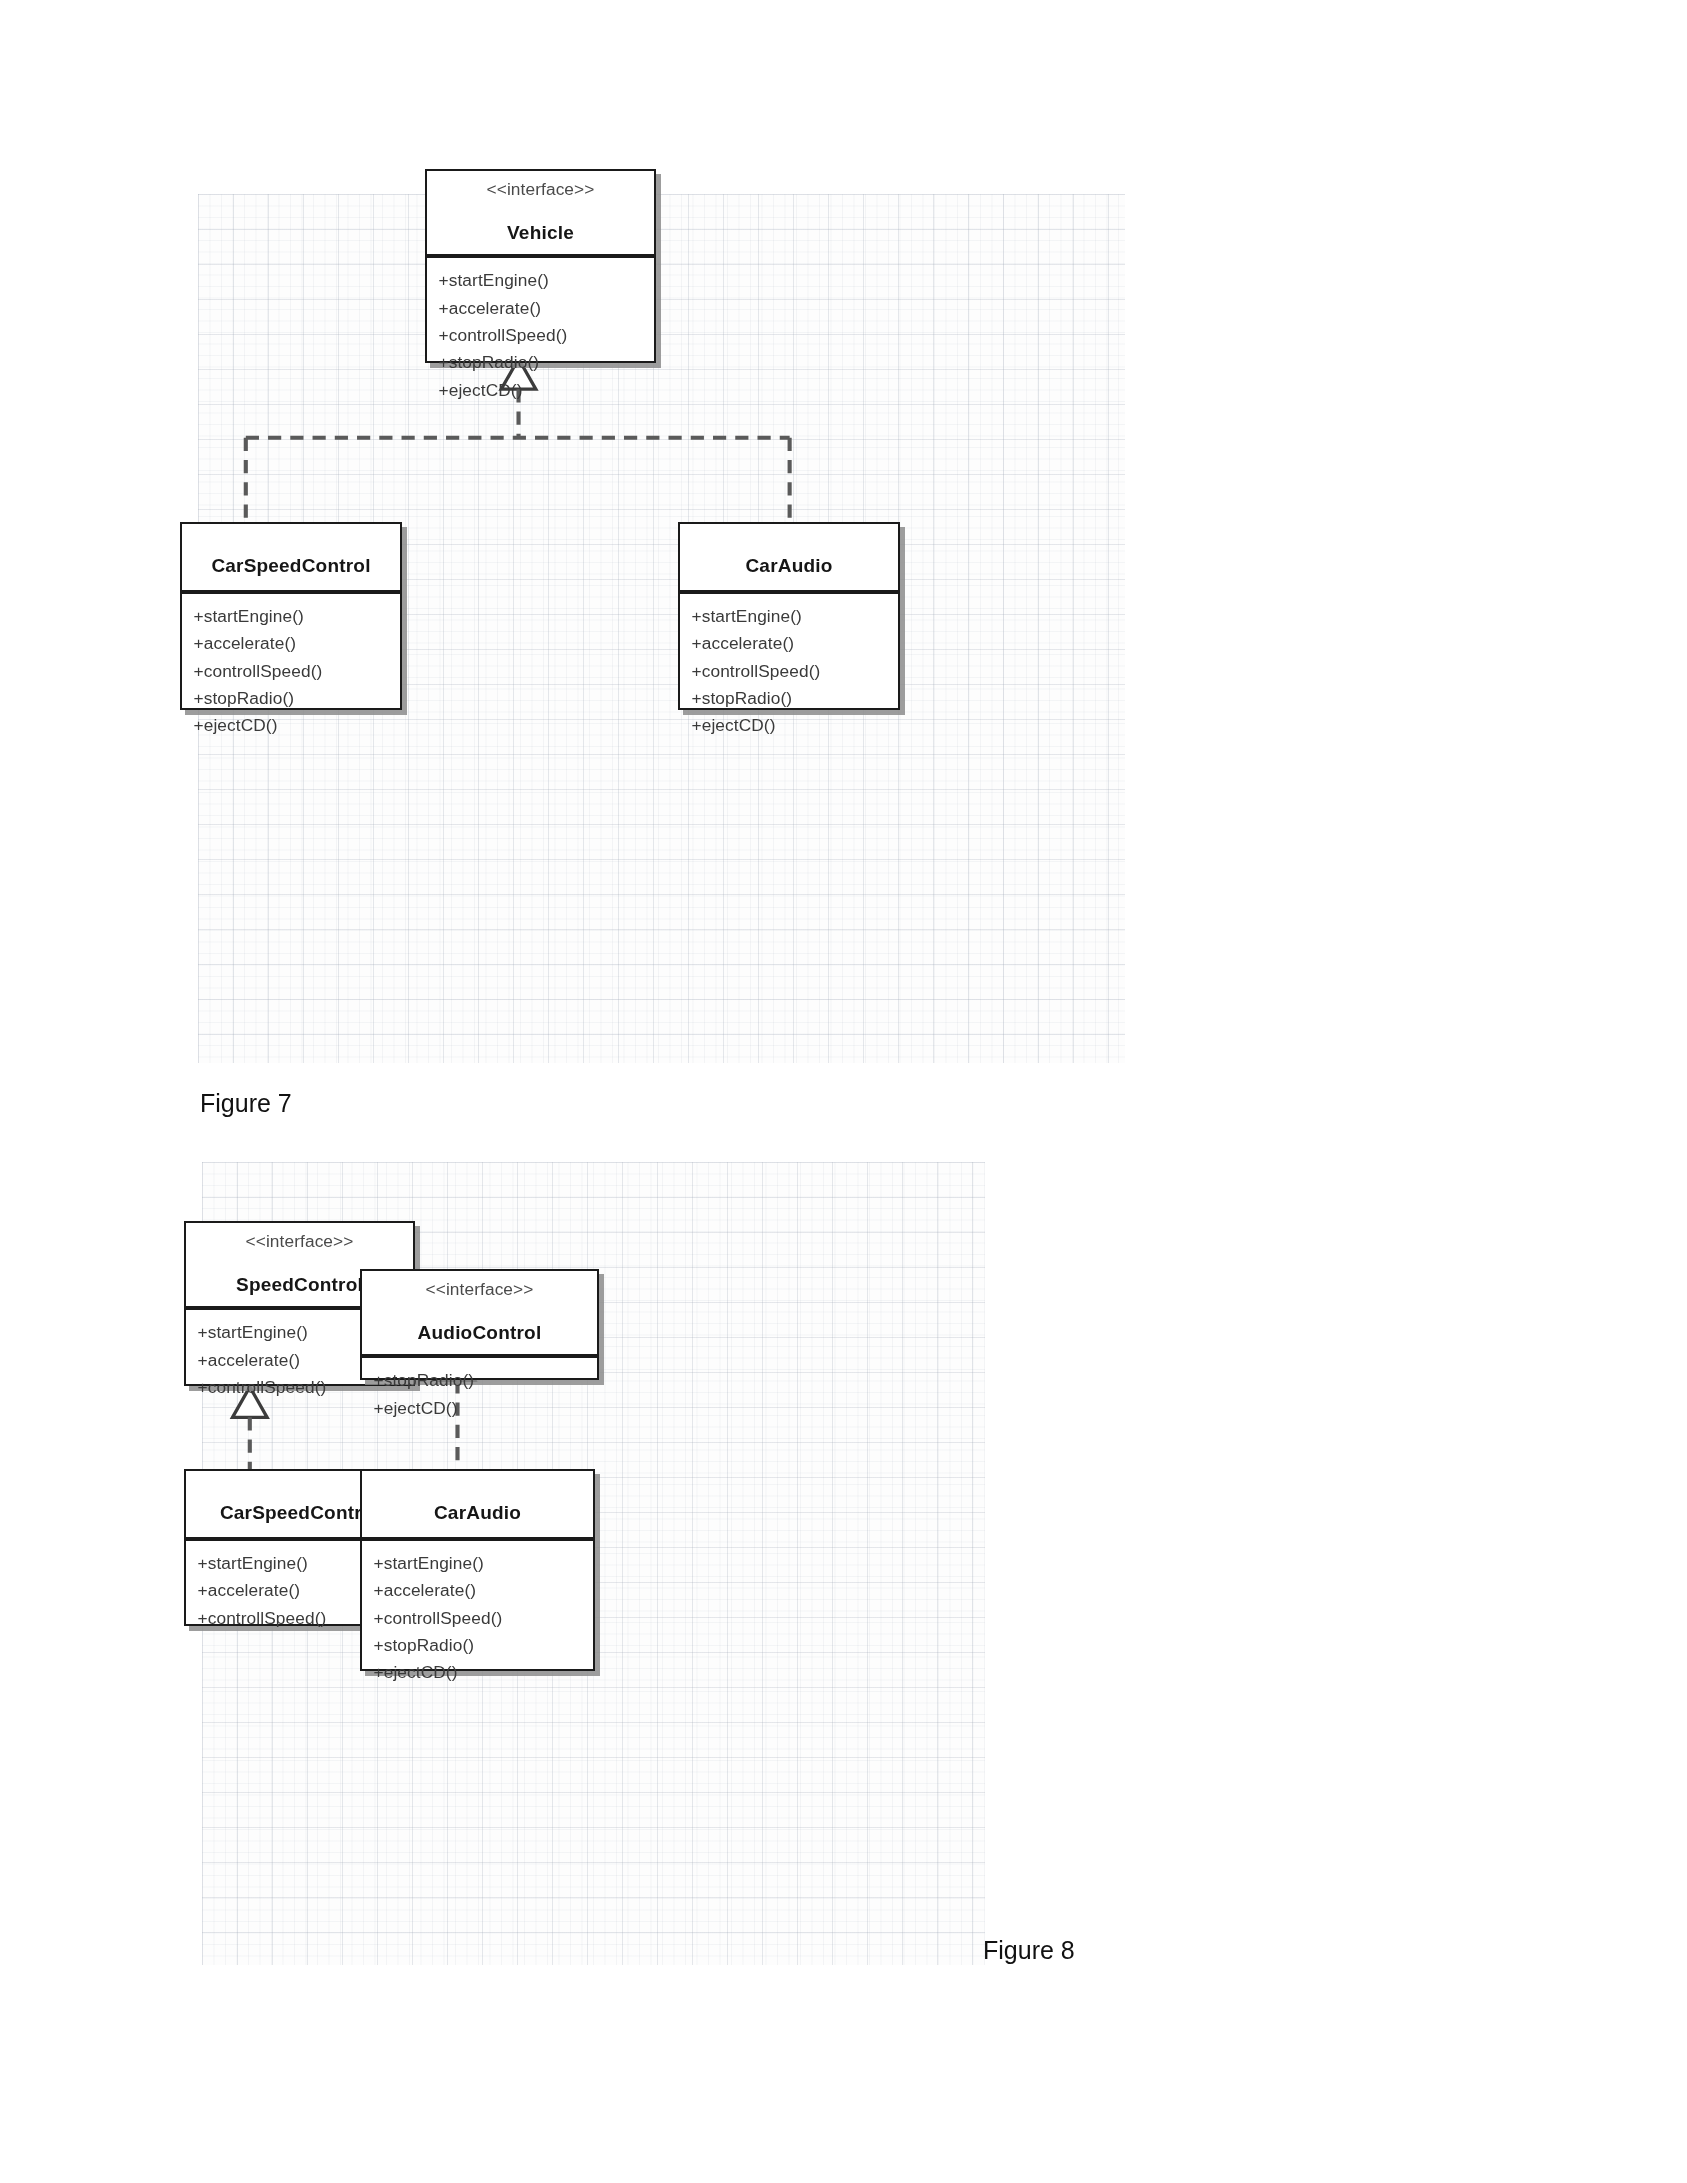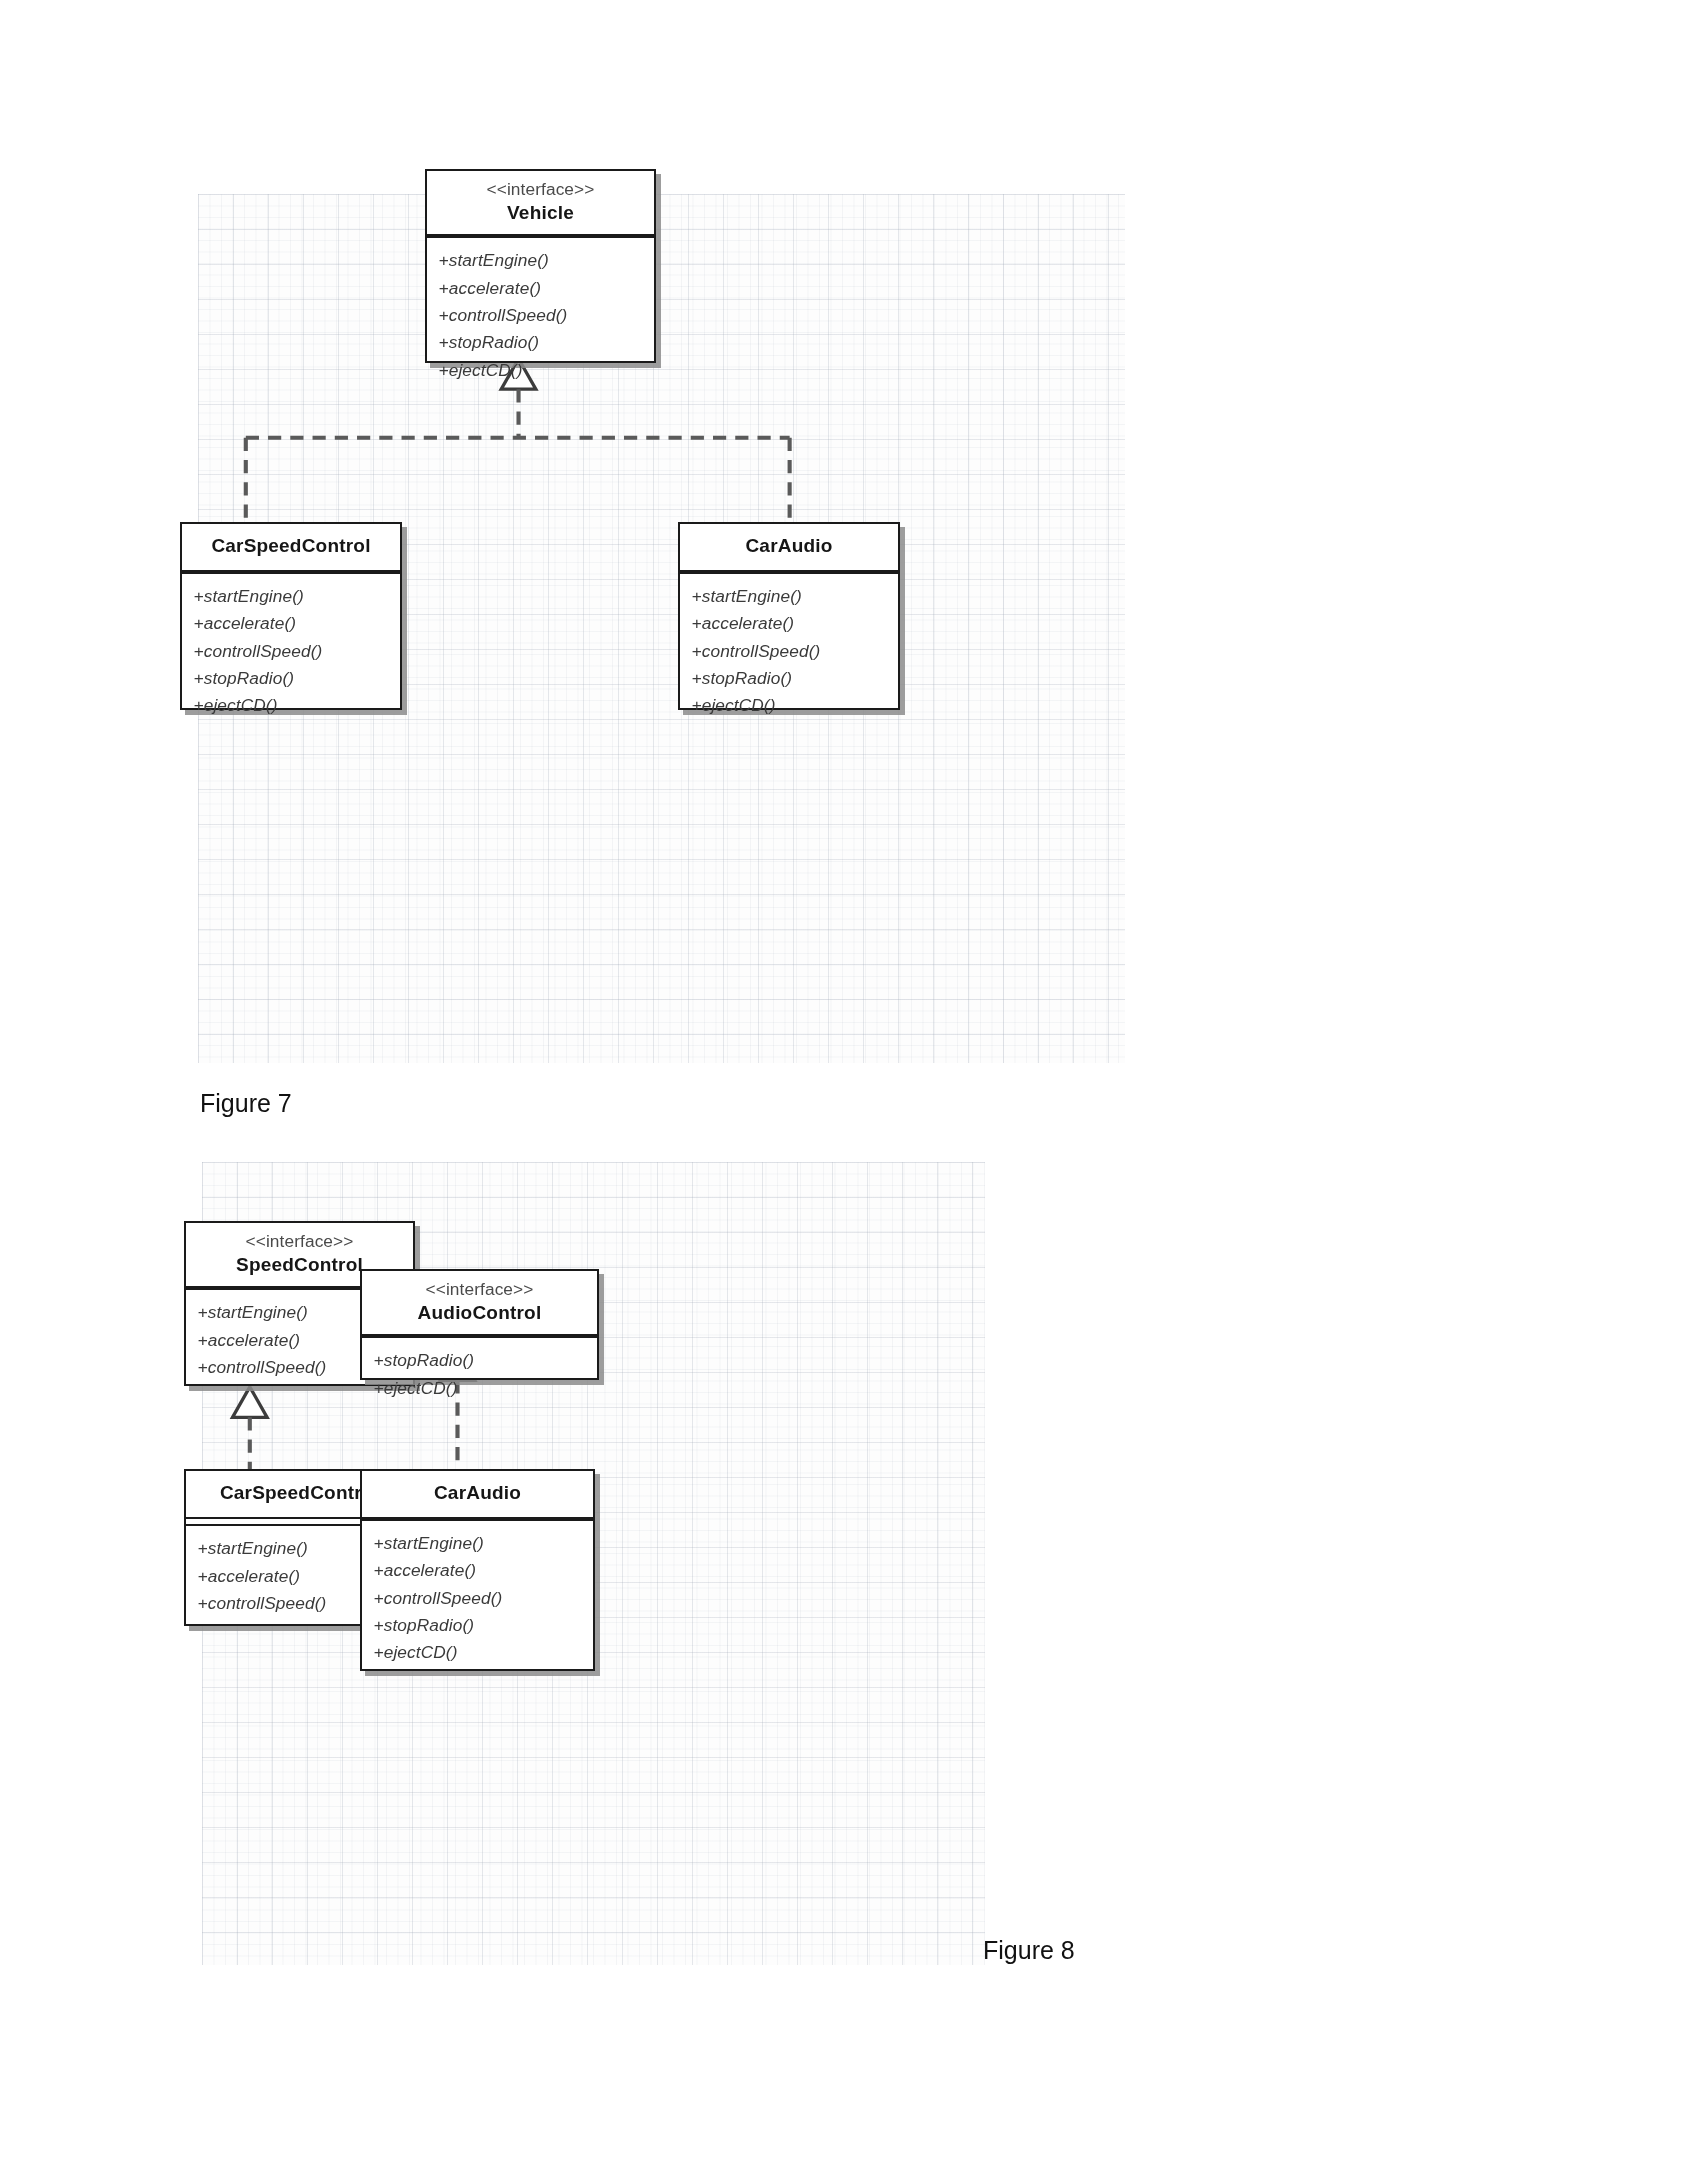--- a/index.html
+++ b/index.html
@@ -59,41 +59,41 @@
     color: #4a4a4a;
     letter-spacing: 0.1px;
   }
   .classname {
     display: block;
     font-size: 19px;
     font-weight: bold;
     line-height: 1.3;
     color: #161616;
     letter-spacing: 0.2px;
+    margin-top: 20px;
   }
   .classname.plain-title {
     padding: 1.6px 0 2.5px 0;
   }
   .uml-attrs {
     border-bottom: 2.5px solid #1a1a1a;
     box-sizing: border-box;
   }
   .uml-methods {
     flex: 1 1 auto;
     padding: 9px 0 6.6px 11.5px;
     box-sizing: border-box;
   }
   .method {
     display: block;
     font-size: 17.3px;
     line-height: 1.58;
     color: #3a3a3a;
     white-space: nowrap;
     letter-spacing: 0.1px;
-    font-style: italic;
   }
 
   
   .conn-layer {
     position: absolute;
     left: 0; top: 0;
     width: 100%; height: 100%;
     overflow: visible;
     pointer-events: none;
   }

